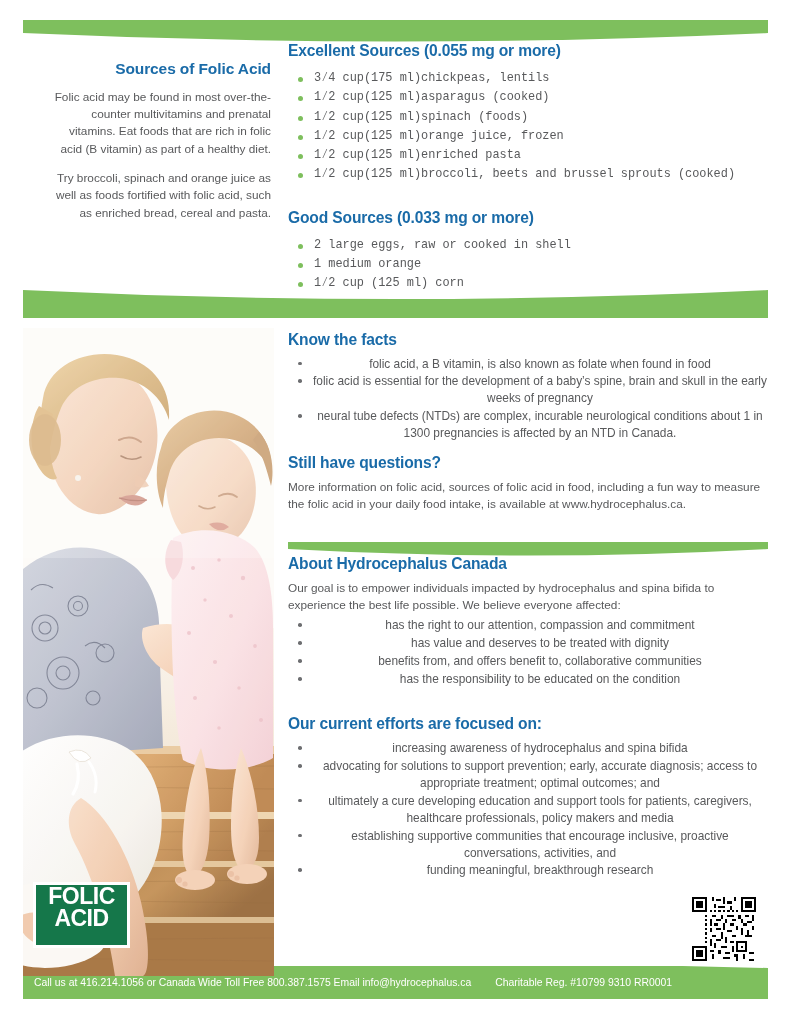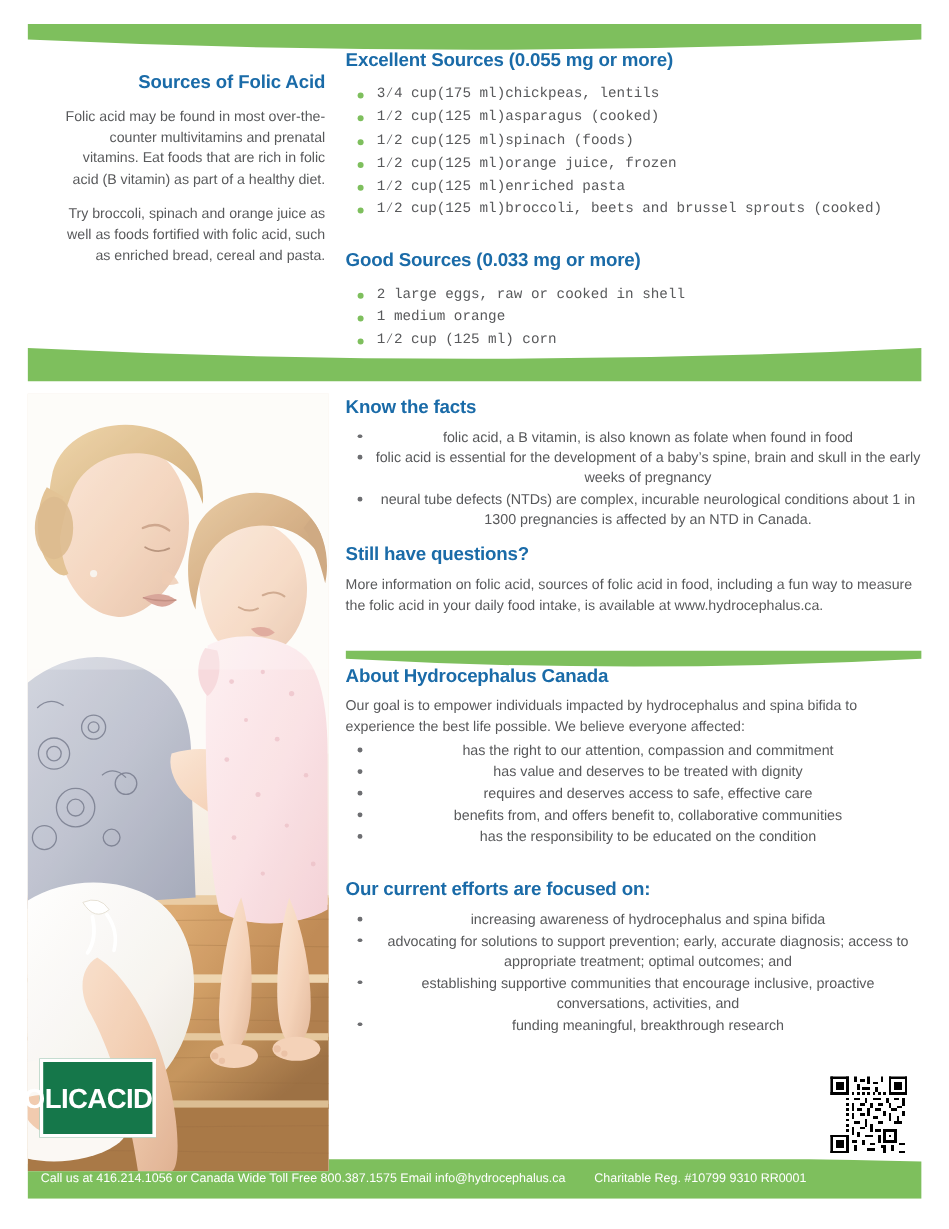--- a/index.html
+++ b/index.html
@@ -60,21 +60,21 @@
   #photo{
     position:absolute;left:23px;top:328px;width:251px;height:648px;overflow:hidden;
     background:#f7f0e6;
   }
   #photo svg{position:absolute;left:0;top:0;width:100%;height:100%;}
 
   
   #logo{
     position:absolute;left:33px;top:882px;width:97px;height:66px;
     background:#15774a;border:3px solid #ffffff;box-sizing:border-box;
-    display:flex;flex-direction:row;align-items:center;justify-content:flex-end;
+    display:flex;flex-direction:column;align-items:center;justify-content:flex-start;
   }
   #logo span{
     color:#ffffff;font-size:23px;font-weight:bold;line-height:0.96;
     letter-spacing:-0.5px;font-family:"Liberation Sans",sans-serif;
   }
 
   
   #qr{position:absolute;left:692px;top:897px;width:64px;height:64px;background:#fff;}
   #qr svg{display:block;}
 
@@ -155,29 +155,29 @@
     <p class="body-txt" style="line-height:1.45">
       <span>More information on folic acid, sources of folic acid in food, including a fun way to measure the folic acid in your daily food intake, is available at </span><span class="strong">www.hydrocephalus.ca</span><span>.</span>
     </p>
 
     <div style="height:42px"></div>
     <h2 class="sect" style="margin-bottom:7px">About Hydrocephalus Canada</h2>
     <p class="body-txt" style="line-height:1.45;margin-bottom:3px">Our goal is to empower individuals impacted by hydrocephalus and spina bifida to experience the best life possible. We believe everyone affected:</p>
     <ul class="greyb" id="about-list">
         <li>has the right to our attention, compassion and commitment</li>
         <li>has value and deserves to be treated with dignity</li>
-        <li>requires and deserves access to safe, effective care</li>
         <li>benefits from, and offers benefit to, collaborative communities</li>
         <li>has the responsibility to be educated on the condition</li>
       </ul>
 
     <h2 class="sect" style="margin-top:27px;margin-bottom:7px">Our current efforts are focused on:</h2>
     <ul class="greyb" id="efforts-list">
         <li>increasing  awareness of hydrocephalus and spina bifida</li>
         <li>advocating for solutions to support prevention; early, accurate diagnosis; access to appropriate treatment; optimal outcomes; and</li>
+        <li>ultimately a cure developing education and support tools for patients, caregivers, healthcare professionals, policy makers and media</li>
         <li>establishing supportive communities that encourage inclusive, proactive conversations, activities, and</li>
         <li>funding meaningful, breakthrough research</li>
       </ul>
   </div>
 
   <div id="photo">
     <svg viewBox="0 0 251 648" preserveAspectRatio="xMidYMid slice" aria-hidden="true">
       <defs>
         <linearGradient id="bgwin" x1="0" y1="0" x2="0" y2="1">
           <stop offset="0%" stop-color="#fdfaf6"></stop>

